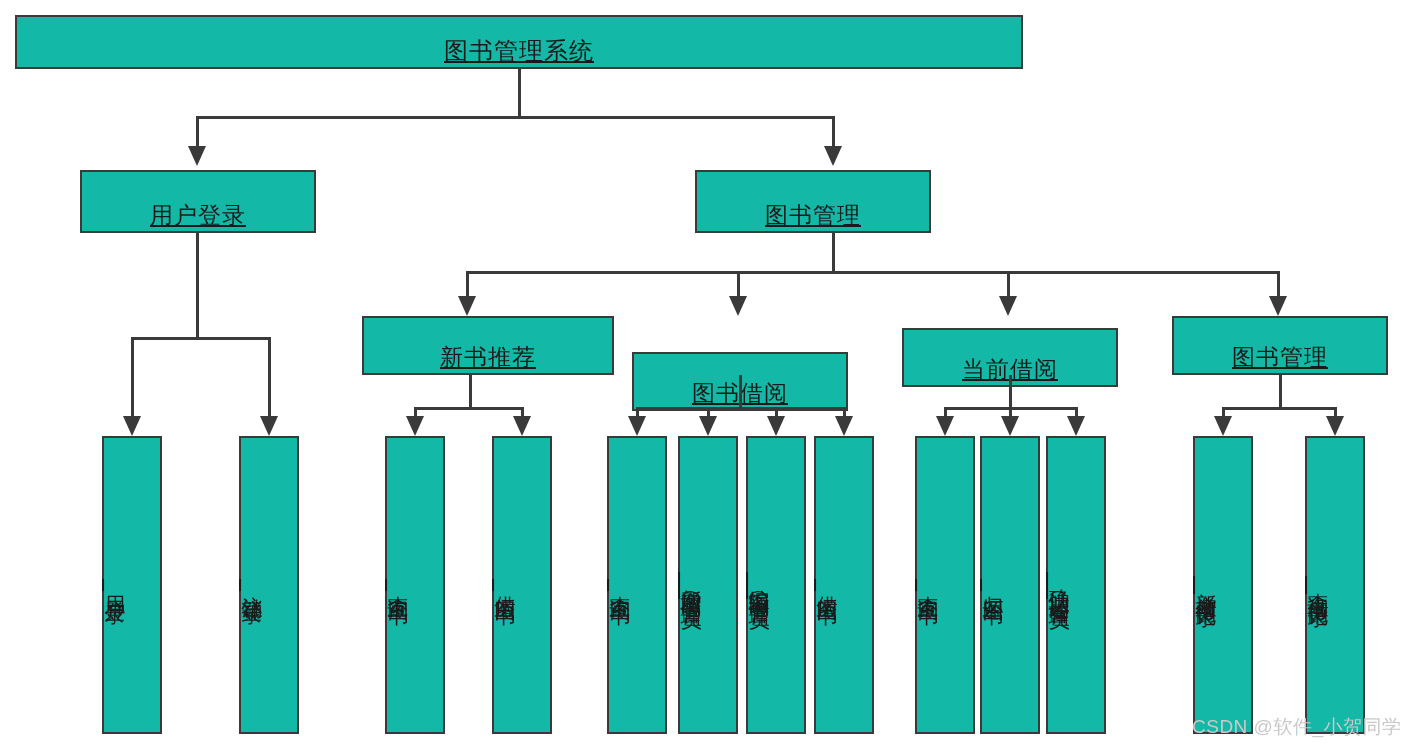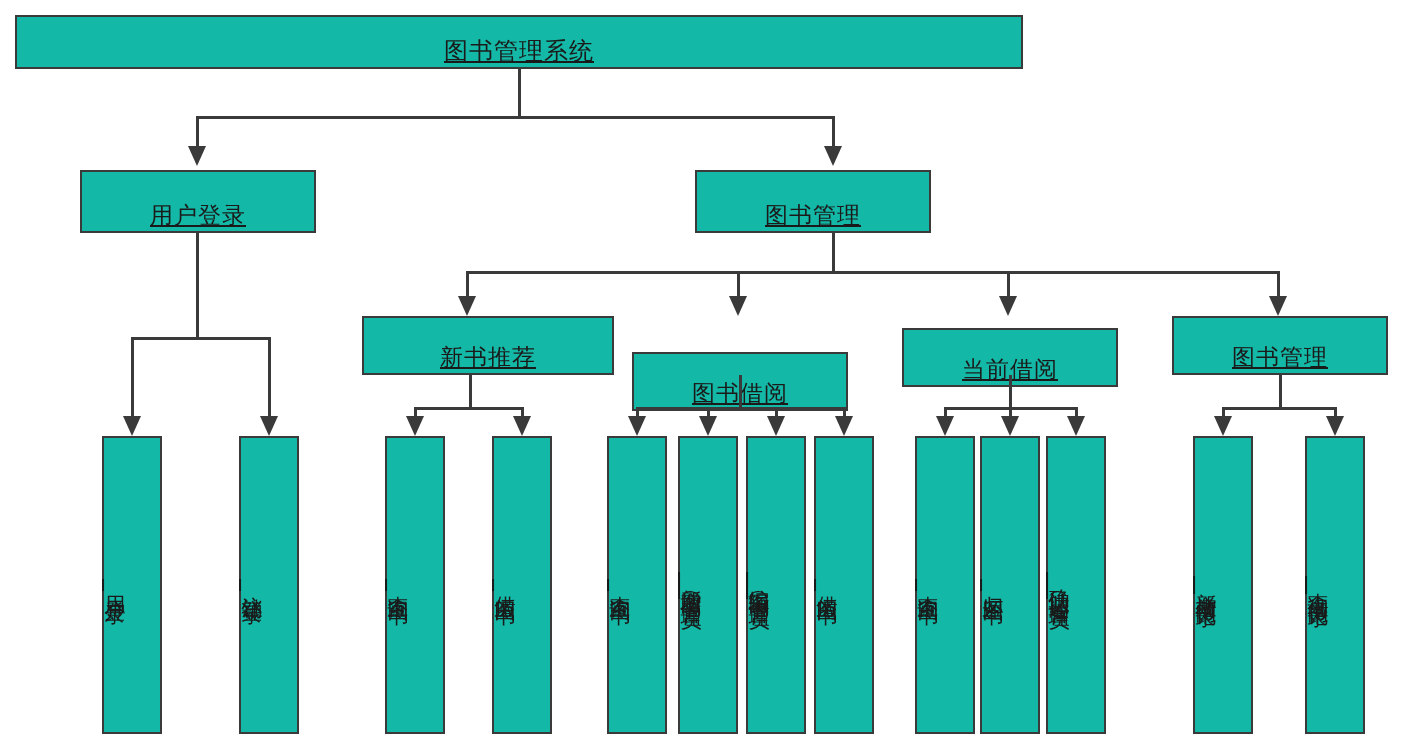--- a/index.html
+++ b/index.html
@@ -197,14 +197,15 @@
     <span class="vlabel">确认归还（管理员）</span>
   </div>
 
   <div class="node v" style="left:1193px; top:436px; width:60px; height:298px;">
     <span class="vlabel">新增借阅记录</span>
   </div>
   <div class="node v" style="left:1305px; top:436px; width:60px; height:298px;">
     <span class="vlabel">查询借阅记录</span>
   </div>
 
+  <div class="watermark" style="left:1192px; top:714px;">CSDN @软件_小贺同学</div>
 
 </div>
 
 </body></html>

